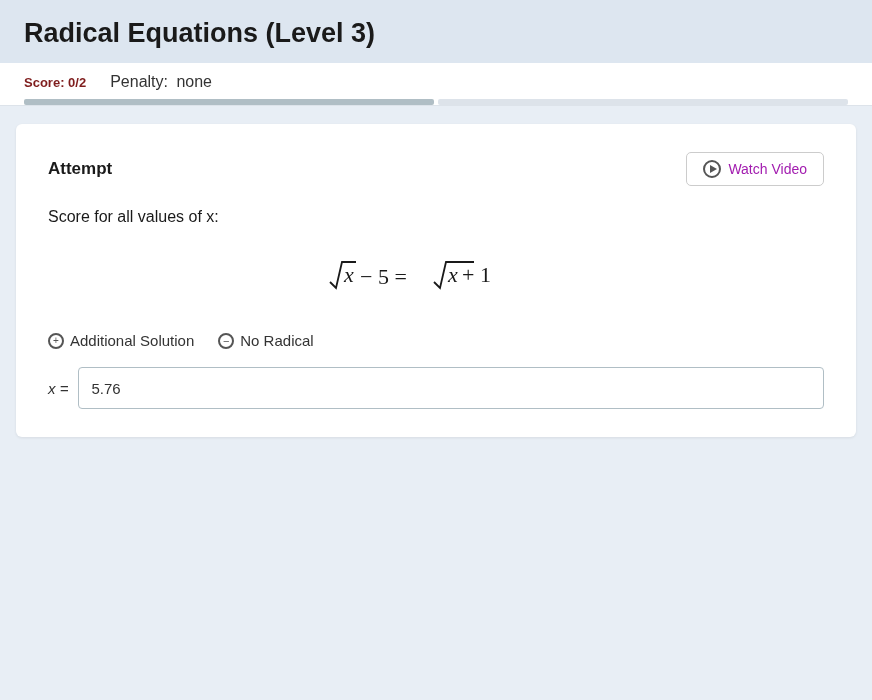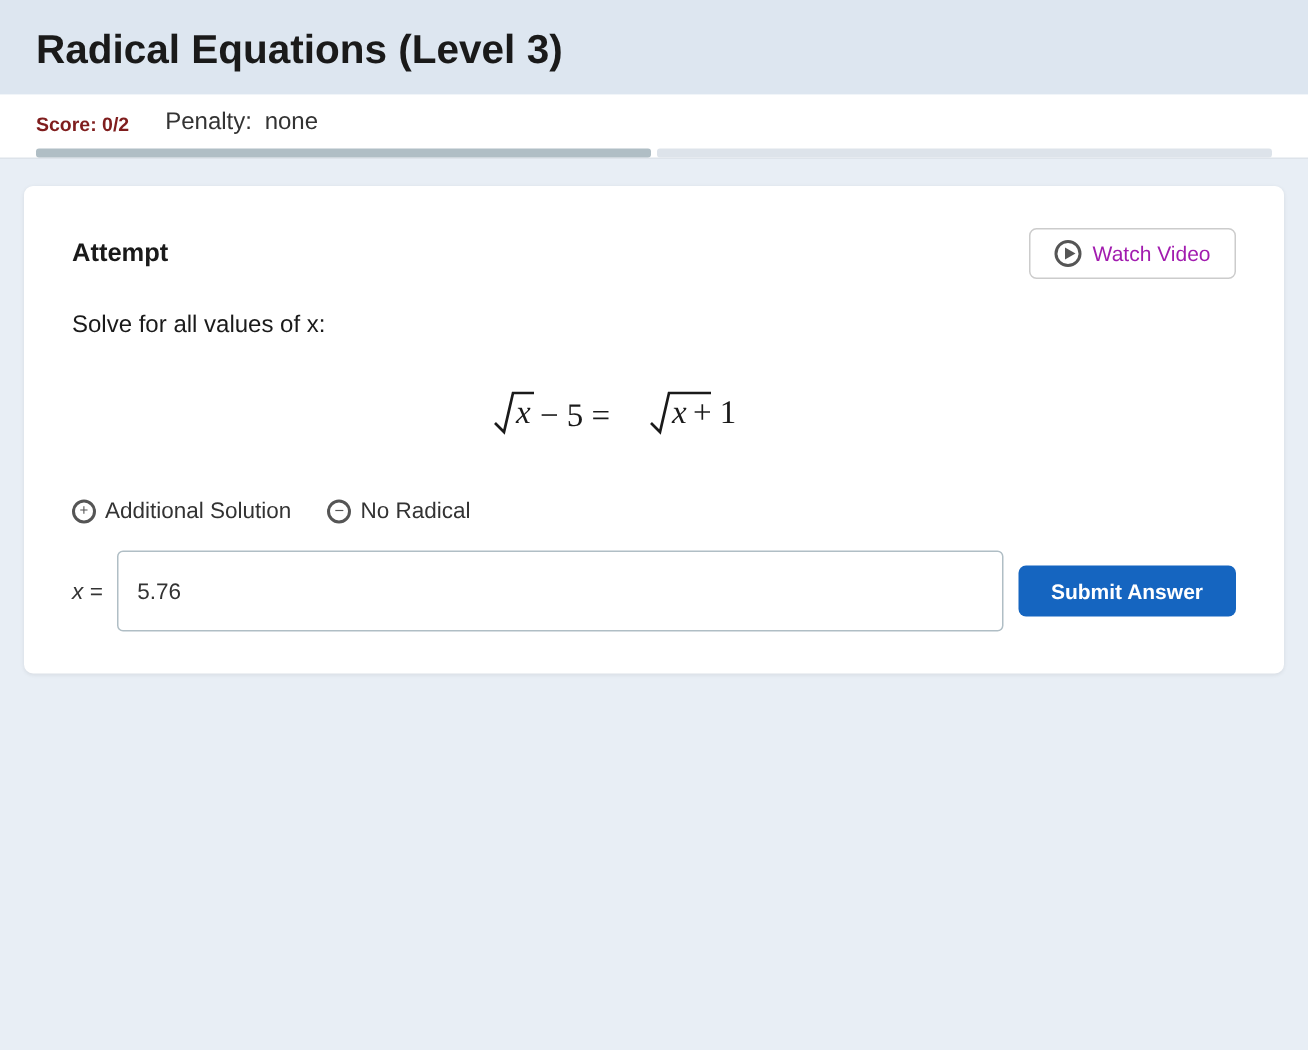--- a/index.html
+++ b/index.html
@@ -187,21 +187,21 @@
       gap: 10px;
     }
     .x-equals-label {
       font-size: 15px;
       color: #333;
       font-style: italic;
       white-space: nowrap;
     }
     .answer-input {
       flex: 1;
-      height: 54px;
+      height: 42px;
       border: 1.5px solid #b0bec5;
       border-radius: 4px;
       padding: 16px 12px;
       font-size: 15px;
       color: #333;
       outline: none;
     }
     .submit-btn {
       background: #1565c0;
       color: #fff;
@@ -238,21 +238,21 @@
 <div class="main-card">
 
   <div class="question-header">
     <span class="question-label">Attempt</span>
     <button class="watch-video-btn">
       <span class="watch-video-icon"></span>
       <span>Watch Video</span>
     </button>
   </div>
 
-  <p class="question-text">Solve for all values of x:</p>
+  <p class="question-text">Score for all values of x:</p>
 
   <div class="equation-container">
     <svg width="220" height="60" viewBox="0 0 220 60">
 
       <text x="0" y="42" font-family="Times New Roman, serif" font-size="22" fill="#1a1a1a" font-style="italic">
         
       </text>
 
       <polyline points="4,38 10,44 16,18 30,18" stroke="#1a1a1a" stroke-width="1.8" fill="none"></polyline>
 
@@ -276,17 +276,16 @@
       </div>
       <div class="option-item">
         <span class="radio-circle has-minus"></span>
         <span>No Radical</span>
       </div>
     </div>
 
     <div class="input-row">
       <span class="x-equals-label">x =</span>
       <input class="answer-input" type="text" value="5.76" style="">
-      <button class="submit-btn">Submit Answer</button>
     </div>
   </div>
 
 </div>
 
 </body></html>

